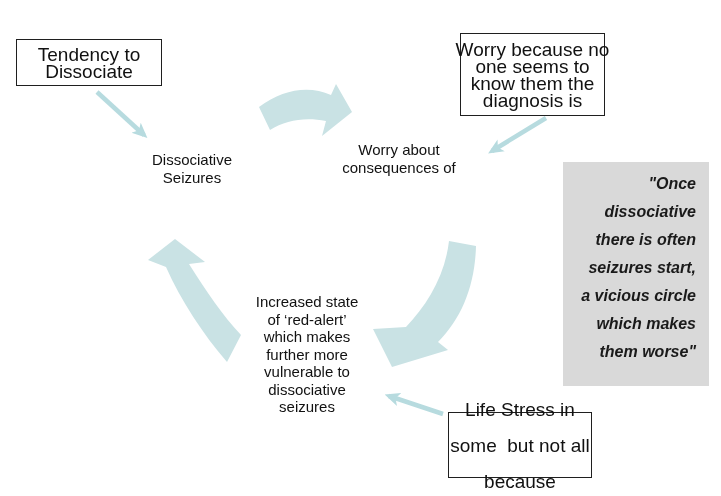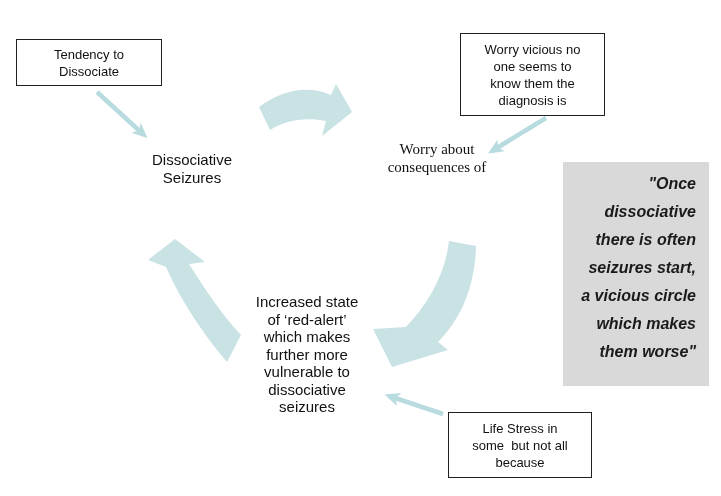--- a/index.html
+++ b/index.html
@@ -23,35 +23,35 @@
   }
   .diagram-box {
     position: absolute;
     border: 1.5px solid #1f1f1f;
     background: #ffffff;
     display: flex;
     flex-direction: column;
     align-items: center;
     justify-content: center;
     text-align: center;
-    font-size: 13px;
+    font-size: 19px;
     line-height: 17px;
     box-sizing: border-box;
   }
   .free-label {
     position: absolute;
     text-align: center;
     font-size: 15px;
   }
   .line { white-space: pre; }
   .box-tendency        { left: 16px;  top: 39px;  width: 146px; height: 47px; }
   .box-worry-diagnosis { left: 460px; top: 33px;  width: 145px; height: 83px; }
-  .box-life-stress     { left: 448px; top: 412px; width: 144px; height: 66px; }
+  .box-life-stress     { left: 448px; top: 412px; width: 144px; height: 66px; gap: 19px; }
   .label-dissociative  { left: 127px; top: 151px; width: 130px; line-height: 18px; }
-  .label-worry         { left: 367px; top: 141px; width: 140px; line-height: 17.5px; font-family: Liberation Serif, serif; }
+  .label-worry         { left: 329px; top: 141px; width: 140px; line-height: 17.5px; }
   .label-red-alert     { left: 242px; top: 293px; width: 130px; line-height: 17.5px; }
   .quote-box {
     position: absolute;
     left: 563px; top: 162px;
     width: 146px; height: 224px;
     background: #d9d9d9;
     box-sizing: border-box;
     padding: 8px 13px 0 6px;
     text-align: right;
     font-style: italic;
@@ -81,21 +81,21 @@
     <path d="M 546,118 L 492,151" fill="none" stroke-width="4.5" marker-end="url(#thinhead)" stroke="#b7dbdf"></path>
     <path d="M 443,414 L 389,396" fill="none" stroke-width="4.5" marker-end="url(#thinhead)" stroke="#b7dbdf"></path>
   </svg>
 
   <div class="diagram-box box-tendency">
     <div class="line">Tendency to</div>
     <div class="line">Dissociate</div>
   </div>
 
   <div class="diagram-box box-worry-diagnosis">
-    <div class="line">Worry vicious no</div>
+    <div class="line">Worry because no</div>
     <div class="line">one seems to</div>
     <div class="line">know them the</div>
     <div class="line">diagnosis is</div>
   </div>
 
   <div class="diagram-box box-life-stress">
     <div class="line">Life Stress in</div>
     <div class="line">some  but not all</div>
     <div class="line">because</div>
   </div>

